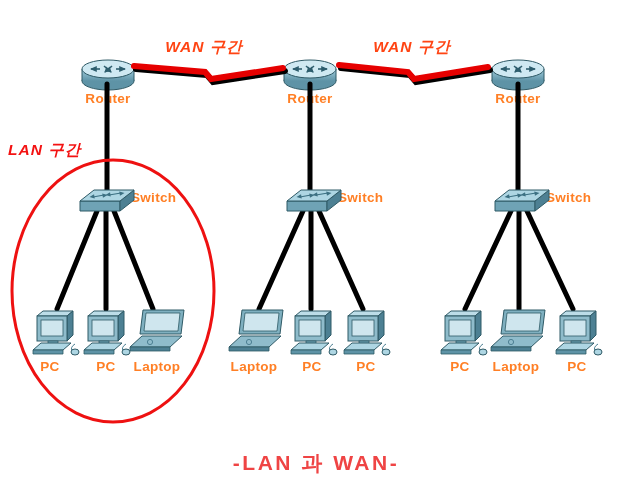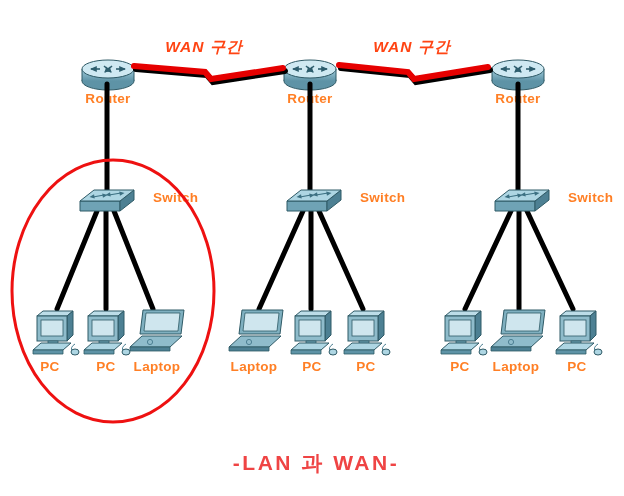--- a/index.html
+++ b/index.html
@@ -7,21 +7,21 @@
     position:relative;width:624px;height:496px;background:#ffffff;overflow:hidden;
     font-family:"Liberation Sans",sans-serif;
     text-decoration:underline;
   }
   .layer{position:absolute;inset:0;}
   .lbl{position:absolute;white-space:nowrap;}
   .node-label{
     color:#ff7f25;font-weight:bold;font-size:13.5px;letter-spacing:.3px;
     transform:translateX(-50%);
   }
-  .node-label.left{transform:none;margin-left:22px;}
+  .node-label.left{transform:none;}
   .zone-label{
     font-weight:bold;font-style:italic;font-size:15.5px;letter-spacing:1px;
   }
   .wan-label{color:#ff4413;transform:translateX(-50%);}
   .lan-label{color:#f31212;}
   .caption{
     position:absolute;left:316px;top:449px;transform:translateX(-50%);
     color:#ef4444;font-size:21px;font-weight:600;letter-spacing:2.5px;white-space:nowrap;
   }
   .icon{position:absolute;display:block;}
@@ -90,20 +90,21 @@
       <polygon points="1,38 41,38 41,42 1,42" fill="#4d8093" stroke="#2f5a66" stroke-width="0.8"></polygon>
     </symbol>
   </defs>
 </svg>
 
 <div class="canvas">
 
   <div class="layer" style="z-index:1">
     <div class="lbl zone-label wan-label" style="left:204px;top:37px">WAN 구간</div>
     <div class="lbl zone-label wan-label" style="left:412px;top:37px">WAN 구간</div>
+    <div class="lbl zone-label lan-label" style="left:8px;top:140px">LAN 구간</div>
 
     <div class="lbl node-label" style="left:108px;top:91px">Router</div>
     <div class="lbl node-label" style="left:310px;top:91px">Router</div>
     <div class="lbl node-label" style="left:518px;top:91px">Router</div>
 
     <div class="lbl node-label left" style="left:131px;top:190px">Switch</div>
     <div class="lbl node-label left" style="left:338px;top:190px">Switch</div>
     <div class="lbl node-label left" style="left:546px;top:190px">Switch</div>
 
     <div class="lbl node-label" style="left:50px;top:359px">PC</div>

